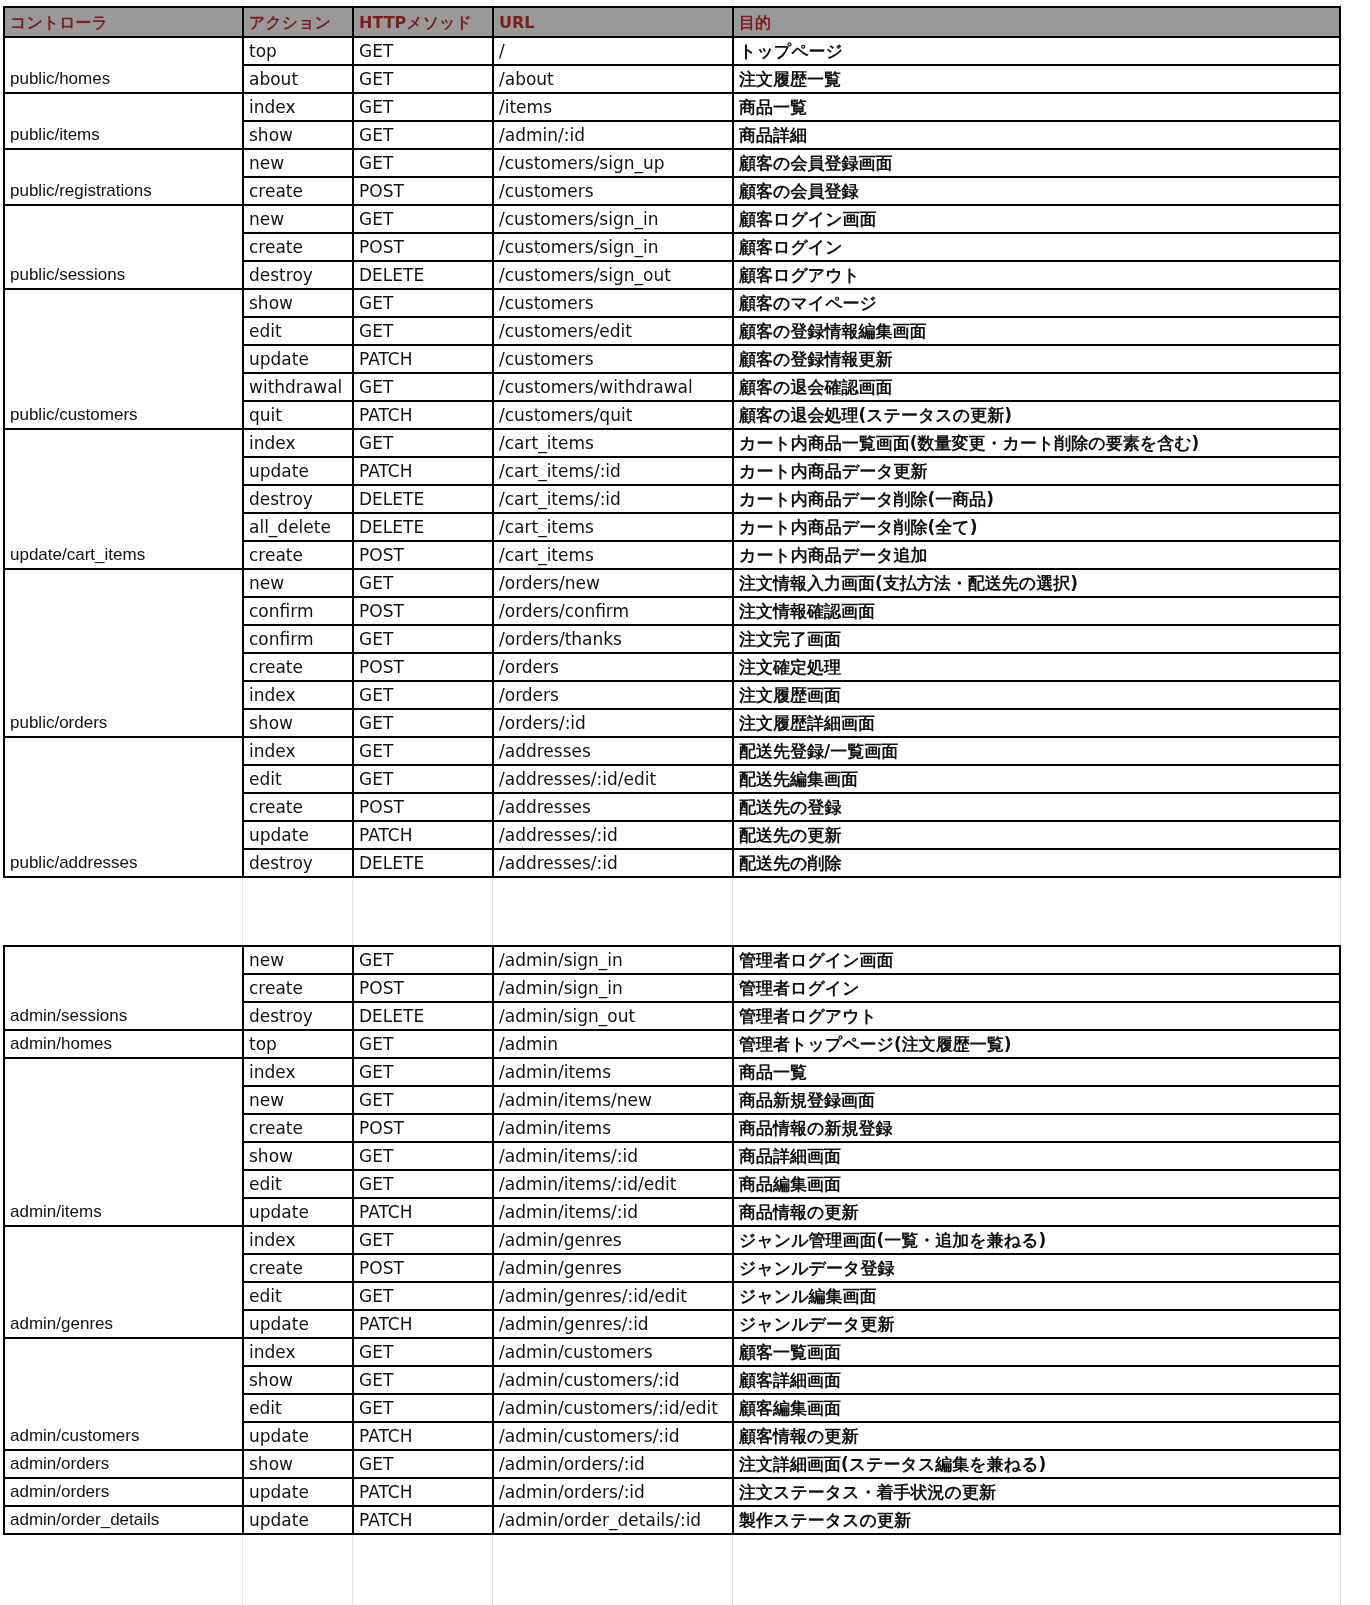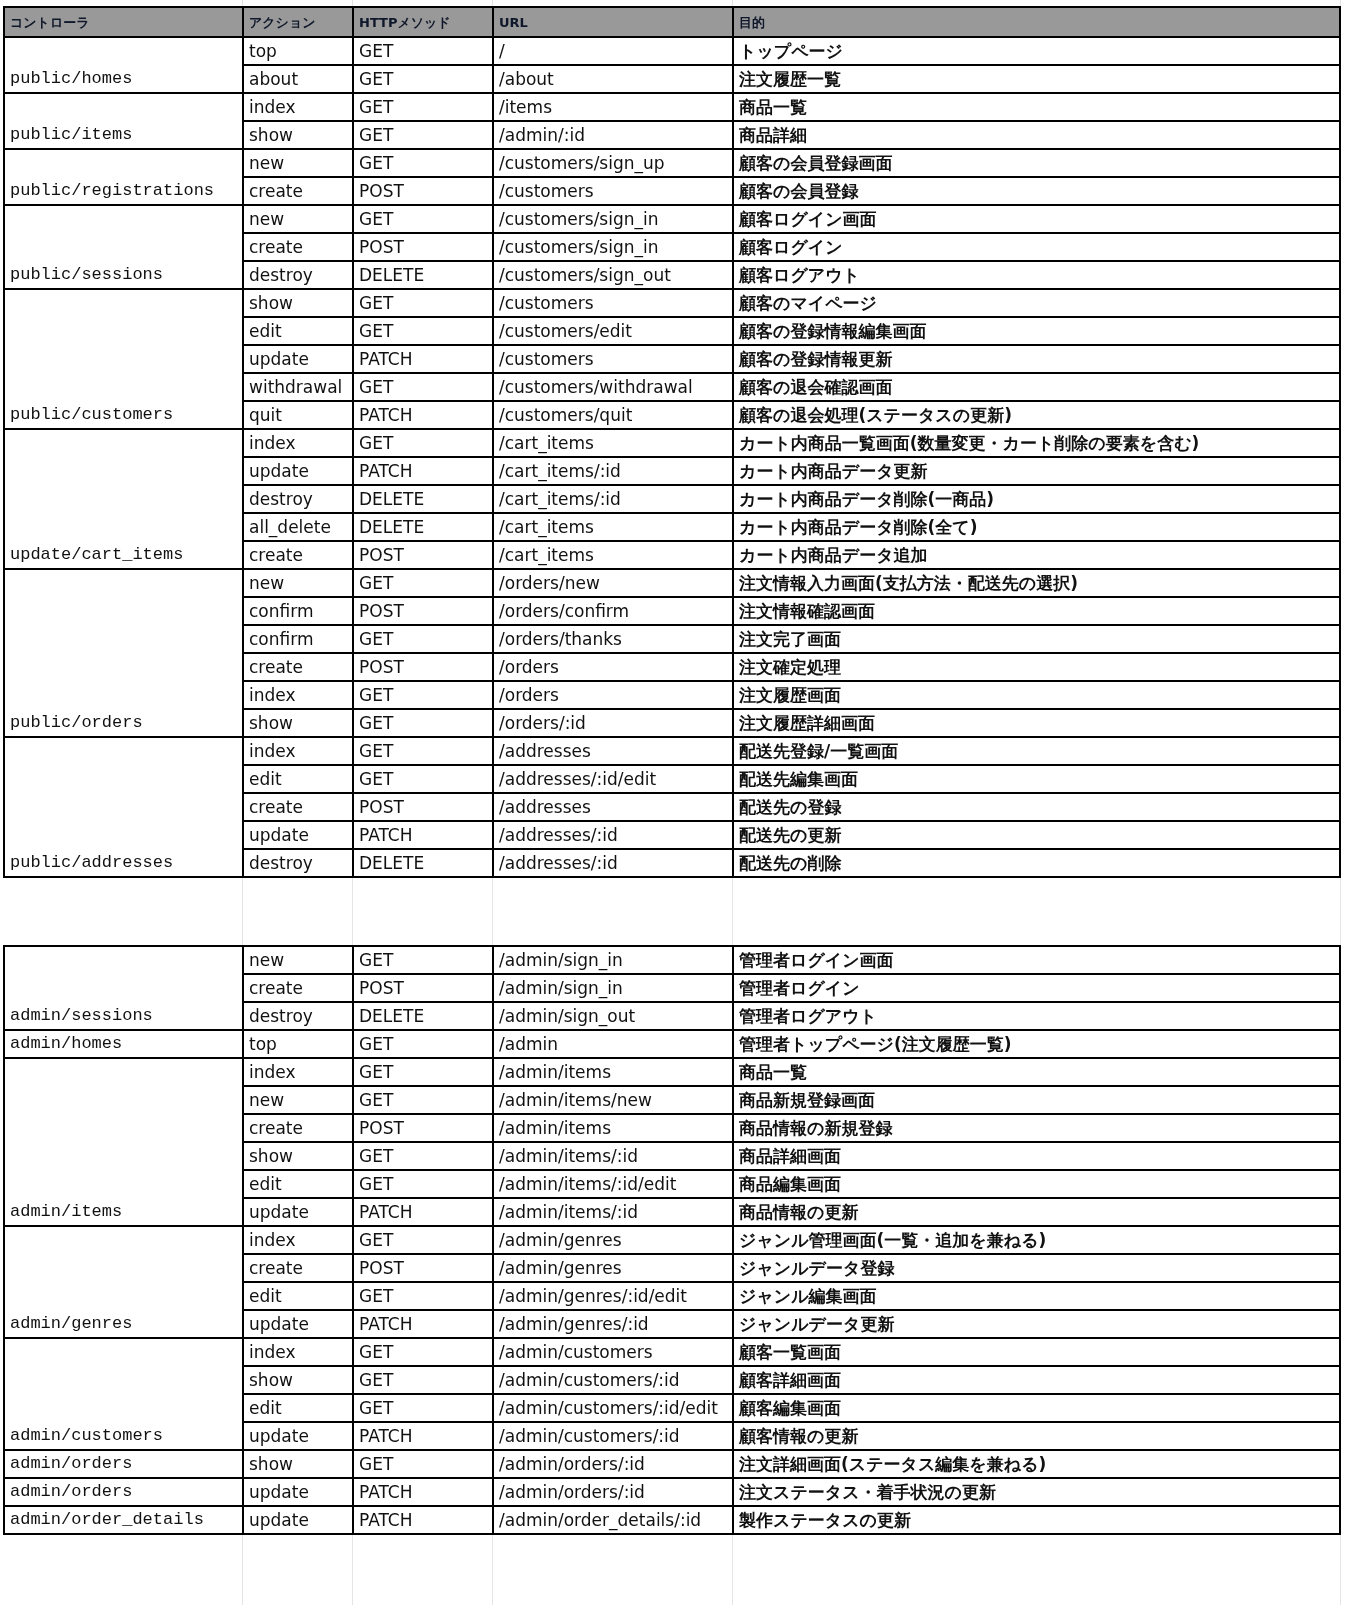--- a/index.html
+++ b/index.html
@@ -2,23 +2,23 @@
 <html><head>
 <meta charset="utf-8">
 <style>
   html, body { margin:0; padding:0; background:#ffffff; }
   body { width:1370px; height:1605px; position:relative; overflow:hidden;
          font-family:"DejaVu Sans","Liberation Sans",sans-serif; }
   .gridcol { position:absolute; top:0; bottom:0; width:1px; background:#e4e4e4; }
   table.routes { position:absolute; left:3px; border-collapse:collapse; table-layout:fixed; width:1336px; }
   table.routes td, table.routes th { border:2px solid #000; padding:0 6px 0 5px;
      font-size:17px; color:#111; white-space:nowrap; overflow:hidden; vertical-align:bottom; line-height:26px; }
-  table.routes th { background:#999999; color:#0f172a; font-weight:bold; text-align:left; height:28px; font-size:13px; }
+  table.routes th { background:#999999; color:#7f1d1d; font-weight:bold; text-align:left; height:28px; font-size:16px; }
   table.routes td { height:25.3px; }
-  td.ctrl { font-family:Liberation Mono, monospace; font-size:18px; vertical-align:bottom; padding-bottom:0;border-radius:19px; }
+  td.ctrl { font-family:Liberation Sans, sans-serif; font-size:18px; vertical-align:bottom; padding-bottom:0;border-radius:19px; }
   td.act, td.meth, td.url { font-family:"DejaVu Sans","Liberation Sans",sans-serif; font-size:16px; }
   td.purp { font-size:18px;font-weight:bold; }
   col.c1 { width:239px; } col.c2 { width:110px; } col.c3 { width:140px; } col.c4 { width:240px; } col.c5 { width:607px; }
 </style>
 </head>
 <body>
 
 <div class="gridcol" style="left:242px"></div>
 <div class="gridcol" style="left:352px"></div>
 <div class="gridcol" style="left:492px"></div>

